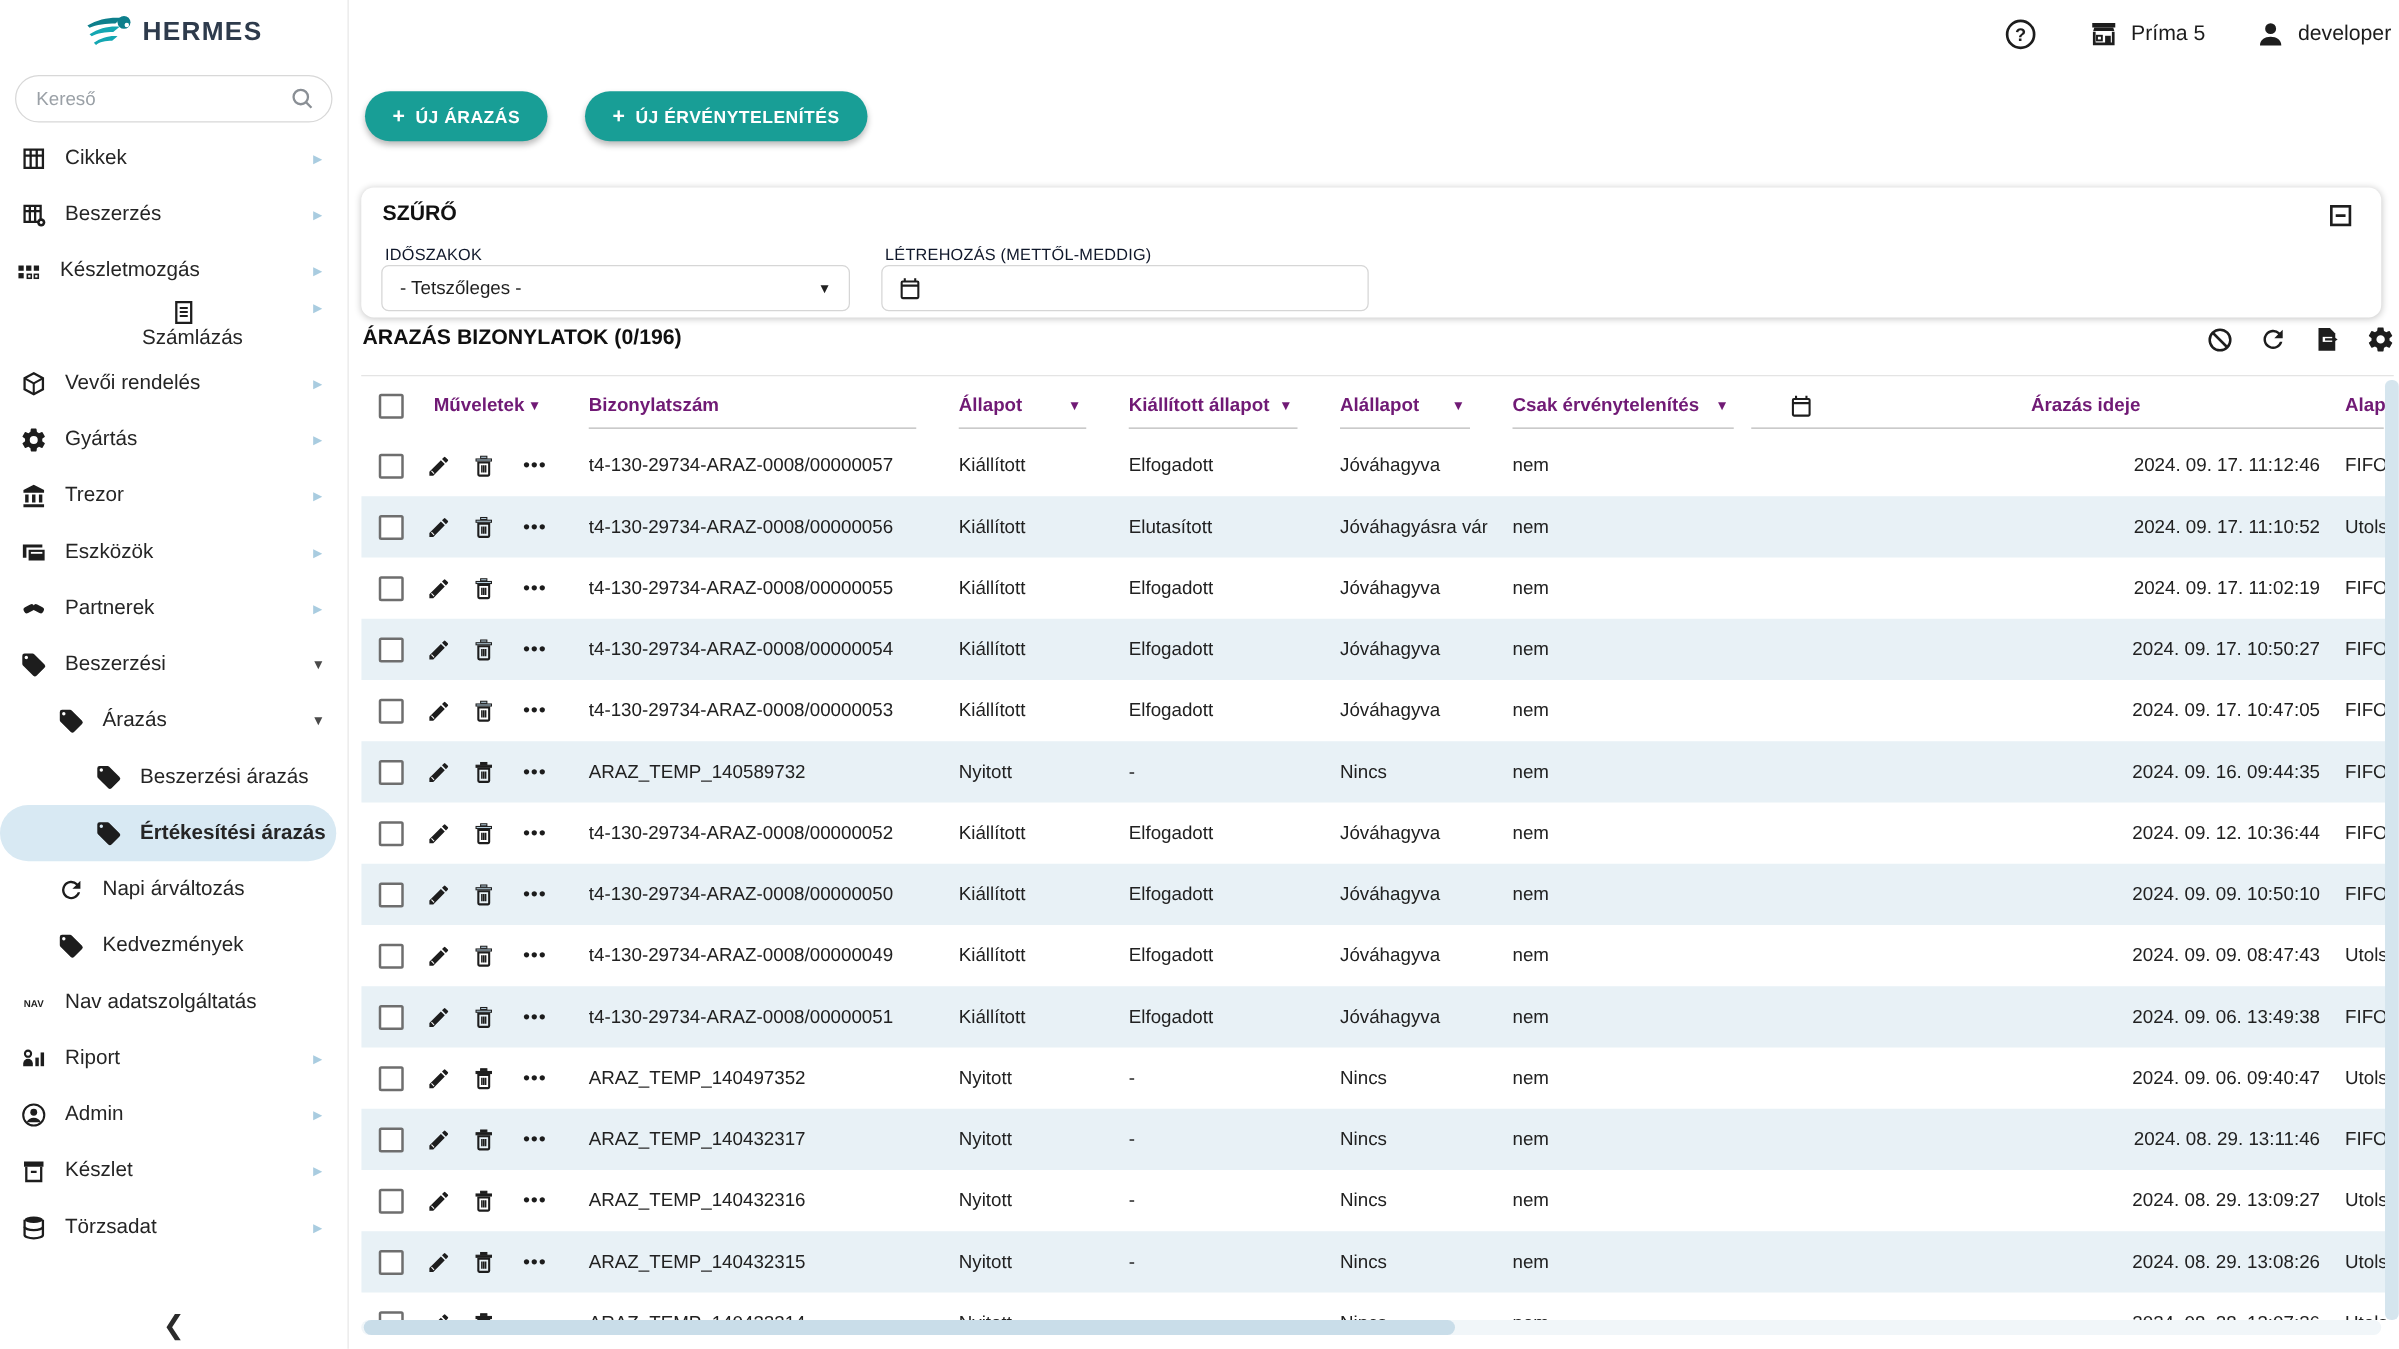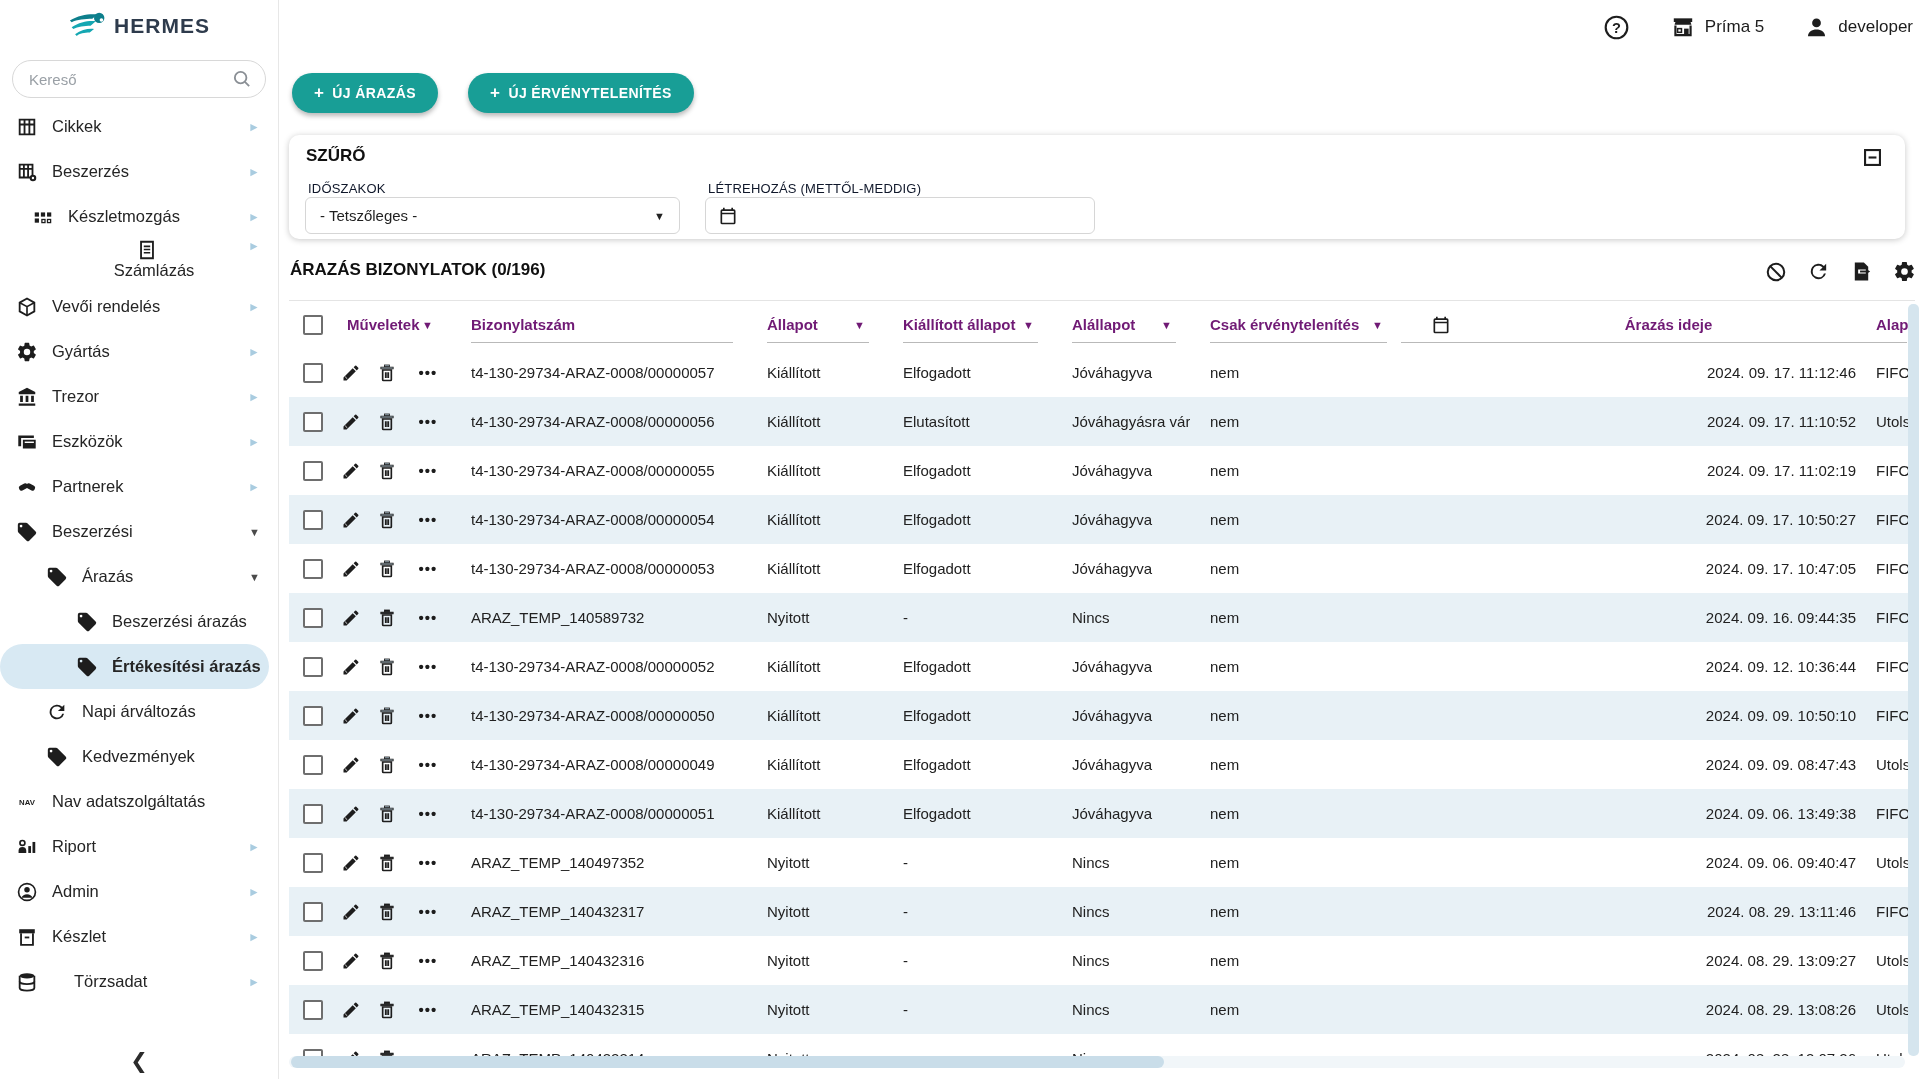--- a/index.html
+++ b/index.html
@@ -35,21 +35,21 @@
   .tb-group { display:flex; align-items:center; gap:9px; font-size:17px; color:#1c1c1c; cursor:pointer; }
 
   
   .main { position:absolute; left:279px; top:54px; width:1640px; height:1025px; background:#fff; }
   .btn-row { position:absolute; left:13px; top:19px; display:flex; gap:30px; }
   .tbtn { height:40px; border:none; border-radius:20px; background:#189e96; color:#fff;
     font-weight:bold; font-size:14px; letter-spacing:.4px; padding:0 22px; cursor:pointer;
     box-shadow:0 3px 5px rgba(0,0,0,.28); font-family:inherit; display:flex; align-items:center; gap:8px; }
   .tbtn .plus { font-size:17px; font-weight:bold; }
 
-  .filter-card { position:absolute; left:10px; top:81px; width:1616px; height:104px; background:#fff;
+  .filter-card { position:absolute; left:10px; top:96px; width:1616px; height:104px; background:#fff;
     border-radius:10px; box-shadow:0 1px 6px rgba(0,0,0,.22); }
   .fc-title { position:absolute; left:17px; top:11px; font-size:17px; font-weight:bold; color:#111; }
   .fc-collapse { position:absolute; right:22px; top:12px; cursor:pointer; }
   .fc-label { position:absolute; top:46px; font-size:13px; color:#0f172a; letter-spacing:.2px; }
   .fc-label.l1 { left:19px; } .fc-label.l2 { left:419px; }
   .fc-input { position:absolute; top:62px; height:37px; border:1px solid #d6d6d6; border-radius:6px;
     background:#fff; display:flex; align-items:center; cursor:pointer; }
   .fc-select { left:16px; width:375px; padding:0 14px; font-size:15px; color:#1f1f1f; }
   .fc-select .arr { margin-left:auto; font-size:11px; color:#222; }
   .fc-date { left:416px; width:390px; padding:0 12px; }
@@ -246,21 +246,21 @@
   </div>
       <div class="side-item" style="padding-left: 16px;">
     <span class="si-icon">
           <svg class="ic" width="22" height="22">
             <use href="#i-grid-gear"></use>
           </svg>
         </span>
     <span class="si-label">Beszerzés</span>
     <span class="si-chev">►</span>
   </div>
-      <div class="side-item" style="padding-left: 32px;">
+      <div class="side-item" style="padding-left: 12px;">
     <span class="si-icon">
           <svg class="ic" width="22" height="22">
             <use href="#i-dots"></use>
           </svg>
         </span>
     <span class="si-label">Készletmozgás</span>
     <span class="si-chev">►</span>
   </div>
       <div class="side-item" style="padding-left: 16px; flex-direction: column;">
     <span class="si-icon">
@@ -399,21 +399,21 @@
   </div>
       <div class="side-item" style="padding-left: 16px;">
     <span class="si-icon">
           <svg class="ic" width="22" height="22">
             <use href="#i-inventory"></use>
           </svg>
         </span>
     <span class="si-label">Készlet</span>
     <span class="si-chev">►</span>
   </div>
-      <div class="side-item" style="padding-left: 16px; gap: 22px;">
+      <div class="side-item" style="padding-left: 16px;">
     <span class="si-icon">
           <svg class="ic" width="22" height="22">
             <use href="#i-database"></use>
           </svg>
         </span>
     <span class="si-label">Törzsadat</span>
     <span class="si-chev">►</span>
   </div>
     </div>
   <div class="collapse-btn">

